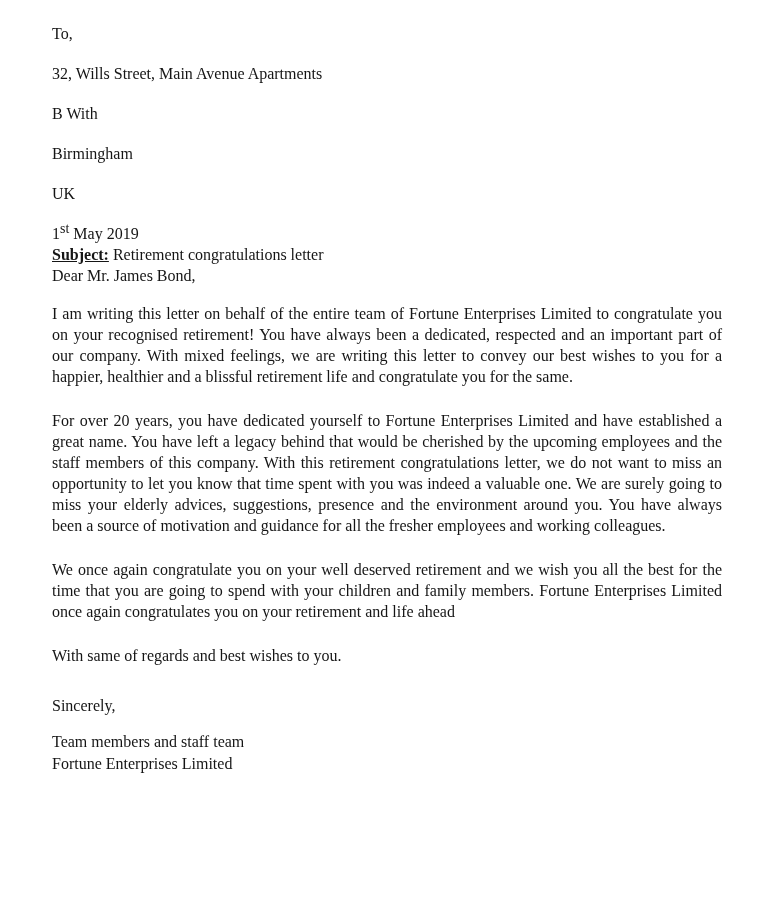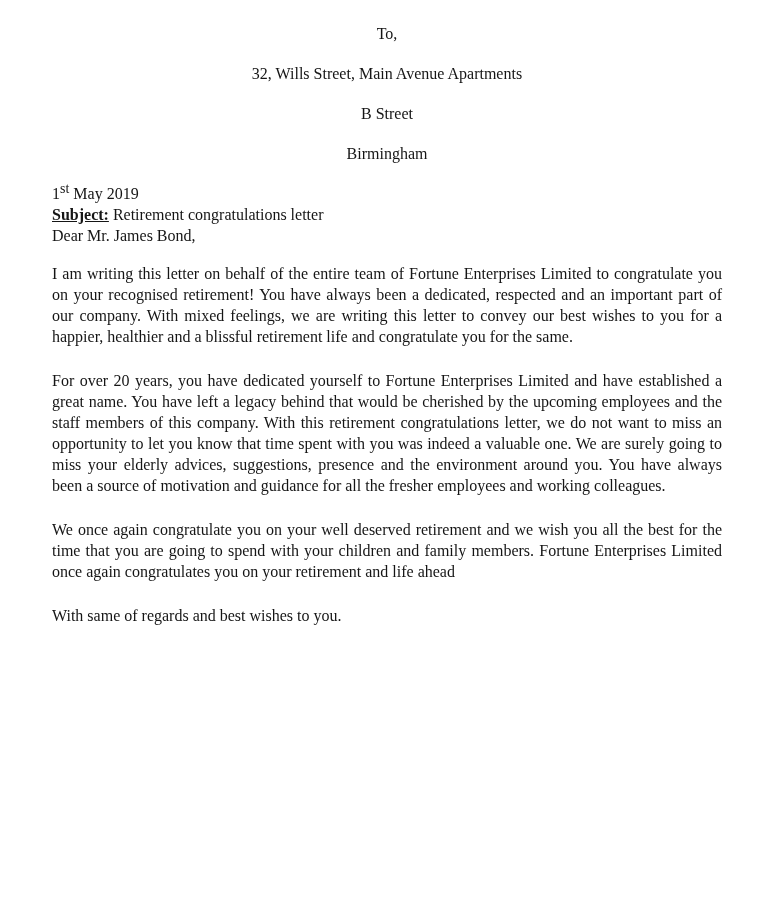--- a/index.html
+++ b/index.html
@@ -20,21 +20,20 @@
     color: #151515;
     overflow: hidden;
   }
   .page p {
     margin: 0;
     line-height: 21px;
   }
   
   .addr p {
     margin-bottom: 19px;
-    text-align: center;
   }
   
   .meta {
     margin-top: 9px;
   }
   .meta p {
     margin-bottom: 0;
   }
   sup.ord {
     font-size: 14px;
@@ -69,31 +68,39 @@
   }
 </style>
 </head>
 <body>
 
 <div class="page">
 
   <div class="addr">
     <p>To,</p>
     <p>32, Wills Street, Main Avenue Apartments</p>
-    <p>B Street</p>
+    <p>B With</p>
     <p>Birmingham</p>
+    <p>UK</p>
   </div>
 
   <div class="meta">
     <p><span>1</span><sup class="ord">st</sup><span> May 2019</span></p>
     <p><span class="subject-label">Subject:</span><span> Retirement congratulations letter</span></p>
     <p>Dear Mr. James Bond,</p>
   </div>
 
   <div class="body-block">
     <p class="para">I am writing this letter on behalf of the entire team of Fortune Enterprises Limited to congratulate you on your recognised retirement! You have always been a dedicated, respected and an important part of our company. With mixed feelings, we are writing this letter to convey our best wishes to you for a happier, healthier and a blissful retirement life and congratulate you for the same.</p>
     <p class="para">For over 20 years, you have dedicated yourself to Fortune Enterprises Limited and have established a great name. You have left a legacy behind that would be cherished by the upcoming employees and the staff members of this company. With this retirement congratulations letter, we do not want to miss an opportunity to let you know that time spent with you was indeed a valuable one. We are surely going to miss your elderly advices, suggestions, presence and the environment around you. You have always been a source of motivation and guidance for all the fresher employees and working colleagues.</p>
     <p class="para">We once again congratulate you on your well deserved retirement and we wish you all the best for the time that you are going to spend with your children and family members. Fortune Enterprises Limited once again congratulates you on your retirement and life ahead</p>
     <p class="regards">With same of regards and best wishes to you.</p>
   </div>
 
+  <div class="closing-block">
+    <p class="sign-off">Sincerely,</p>
+    <div class="signature">
+      <p>Team members and staff team</p>
+      <p>Fortune Enterprises Limited</p>
+    </div>
+  </div>
 
 </div>
 
 </body></html>

